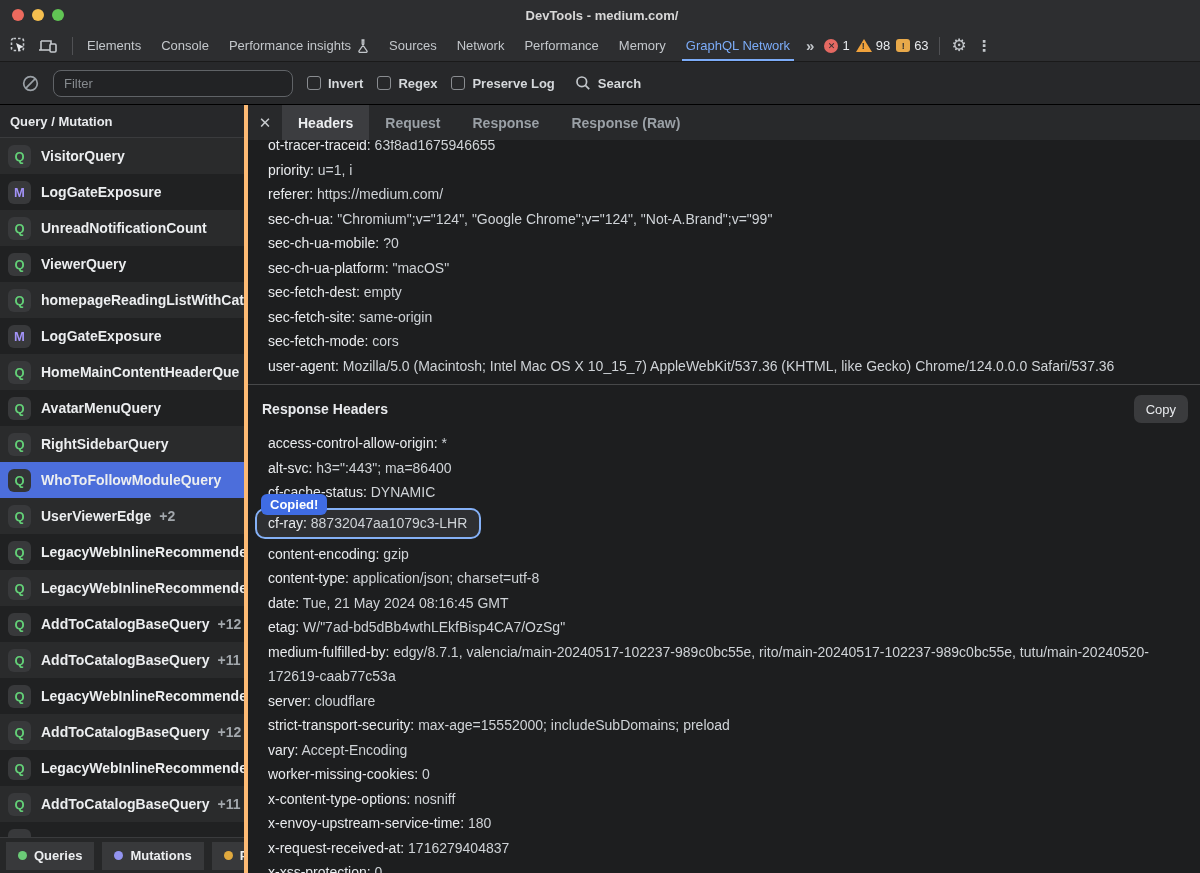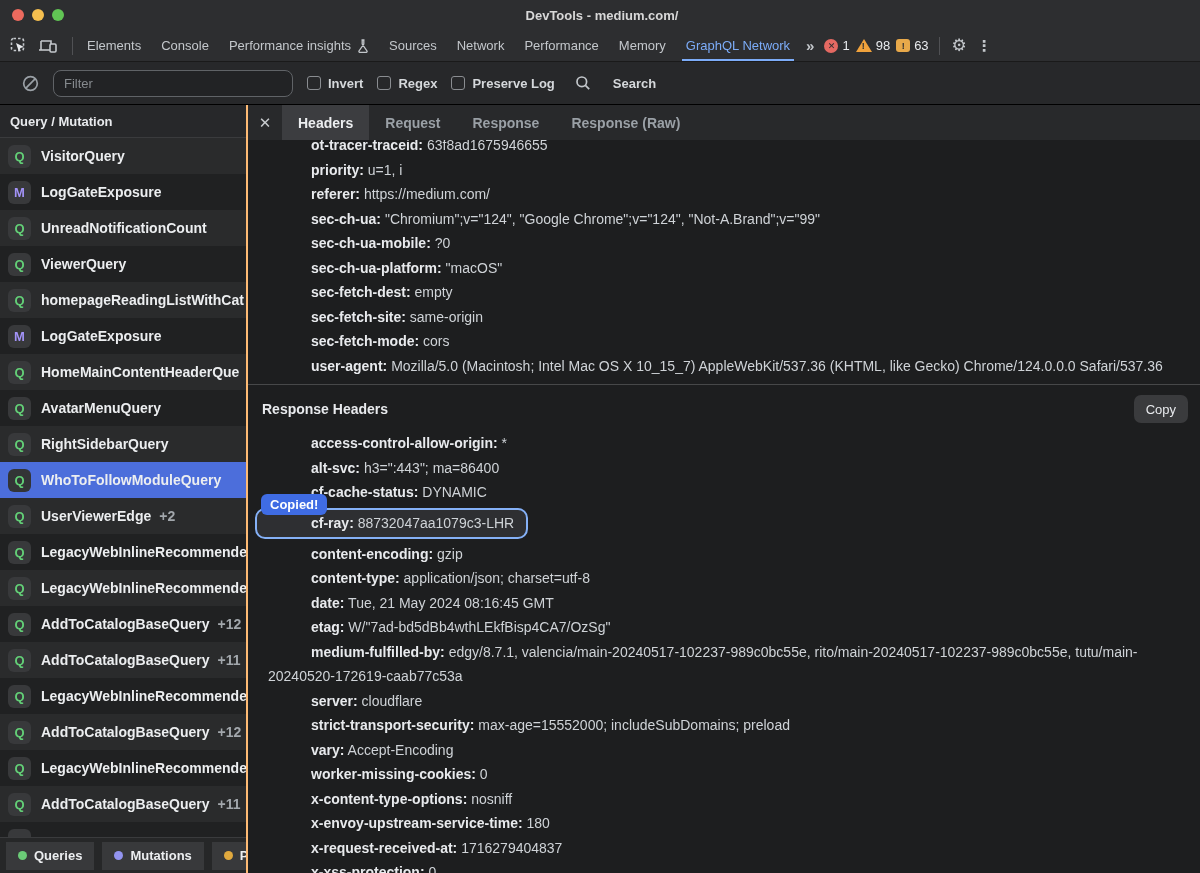--- a/index.html
+++ b/index.html
@@ -31,26 +31,26 @@
   .gear { color:#c3c7cb; font-size:17px; padding:0 8px; }
   .kebab { color:#c3c7cb; font-size:15px; font-weight:bold; padding:0 10px 0 2px; }
 
   
   .filterbar { height:43px; background:#27282a; border-bottom:1px solid #000; display:flex; align-items:center; gap:14px; padding:0 22px; }
   .filter-input { width:240px; height:27px; background:#222325; border:1px solid #606367; border-radius:8px; color:#e8eaed; font-size:13px; padding:0 10px; outline:none; }
   .filter-input::placeholder { color:#868a8e; }
   .chk-row { display:flex; align-items:center; gap:7px; }
   .chk { width:14px; height:14px; border:1.6px solid #8a8d91; border-radius:3px; background:transparent; }
   .chk-label { color:#d5d8db; font-size:13px; font-weight:bold; }
-  .search-group { display:flex; align-items:center; gap:22px; margin-left:6px; }
+  .search-group { display:flex; align-items:center; gap:7px; margin-left:6px; }
   .search-label { color:#d5d8db; font-size:13px; font-weight:bold; }
 
   
   .content { display:flex; height:768px; }
-  .sidebar { width:248px; background:#202122; border-right:2px solid #fdba74; display:flex; flex-direction:column; }
+  .sidebar { width:248px; background:#202122; border-right:4px solid #fdba74; display:flex; flex-direction:column; }
   .main { flex:1; background:#1d1e1f; display:flex; flex-direction:column; overflow:hidden; }
 
   
   .sb-header { height:33px; background:#27282a; border-bottom:1px solid #3a3b3d; color:#e8eaed; font-size:13px; font-weight:bold; display:flex; align-items:center; padding:0 10px; flex:none; }
   .sb-list { flex:1; overflow:hidden; }
   .sb-item { height:36px; display:flex; align-items:center; gap:10px; padding:0 8px; white-space:nowrap; overflow:hidden; background:#202122; }
   .sb-item:nth-child(odd) { background:#2a2b2c; }
   .sb-item.selected, .sb-item.selected:nth-child(odd) { background:#4c6edb; }
   .q-badge { width:23px; height:23px; border-radius:6px; background:#38393b; flex:none; display:flex; align-items:center; justify-content:center; font-size:13px; font-weight:bold; }
   .sb-item.selected .q-badge { background:#333436; }
@@ -66,21 +66,21 @@
   
   .main-tabs { height:35px; background:#28292b; display:flex; align-items:stretch; flex:none; }
   .close-x { width:34px; display:flex; align-items:center; justify-content:center; color:#c8cbce; font-size:15px; }
   .m-tab { display:flex; align-items:center; padding:0 16px; color:#9aa0a6; font-size:14px; font-weight:bold; }
   .m-tab.active { background:#3c3d40; color:#eceef0; }
 
   
   .panel-scroll { flex:1; overflow:hidden; }
   .hdr-list { padding:0 12px 6px 20px; margin-top:-7px; }
   .hdr-row { font-size:14px; line-height:24.5px; color:#cfd3d7; word-break:break-word; }
-  .hdr-name { color:#e8eaed; font-weight:bold;margin-left:43px; }
+  .hdr-name { color:#e8eaed; font-weight:normal; }
   .section-divider { border-top:1px solid #474849; }
   .section-head { display:flex; align-items:center; justify-content:space-between; padding:10px 12px 6px 14px; }
   .section-title { color:#e8eaed; font-size:14px; font-weight:bold; }
   .copy-btn { background:#3a3b3d; border:none; border-radius:7px; color:#e8eaed; font-size:13px; font-weight:normal; height:28px; padding:0 12px; font-family:inherit; }
   .resp-list { padding:2px 12px 0 20px; }
 
   .cfray-wrap { position:relative; margin:3px 0 3px -13px; width:fit-content; }
   .cfray-box { border:2px solid #85b1f7; border-radius:10px; background:#2e2f32; padding:2px 12px 3px 11px; font-size:14px; line-height:22px; color:#cfd3d7; white-space:nowrap; }
   .copied-tip { position:absolute; left:6px; top:-14px; background:#3f6ce4; color:#fff; font-size:13px; font-weight:bold; border-radius:6px; padding:3px 9px; }
 

